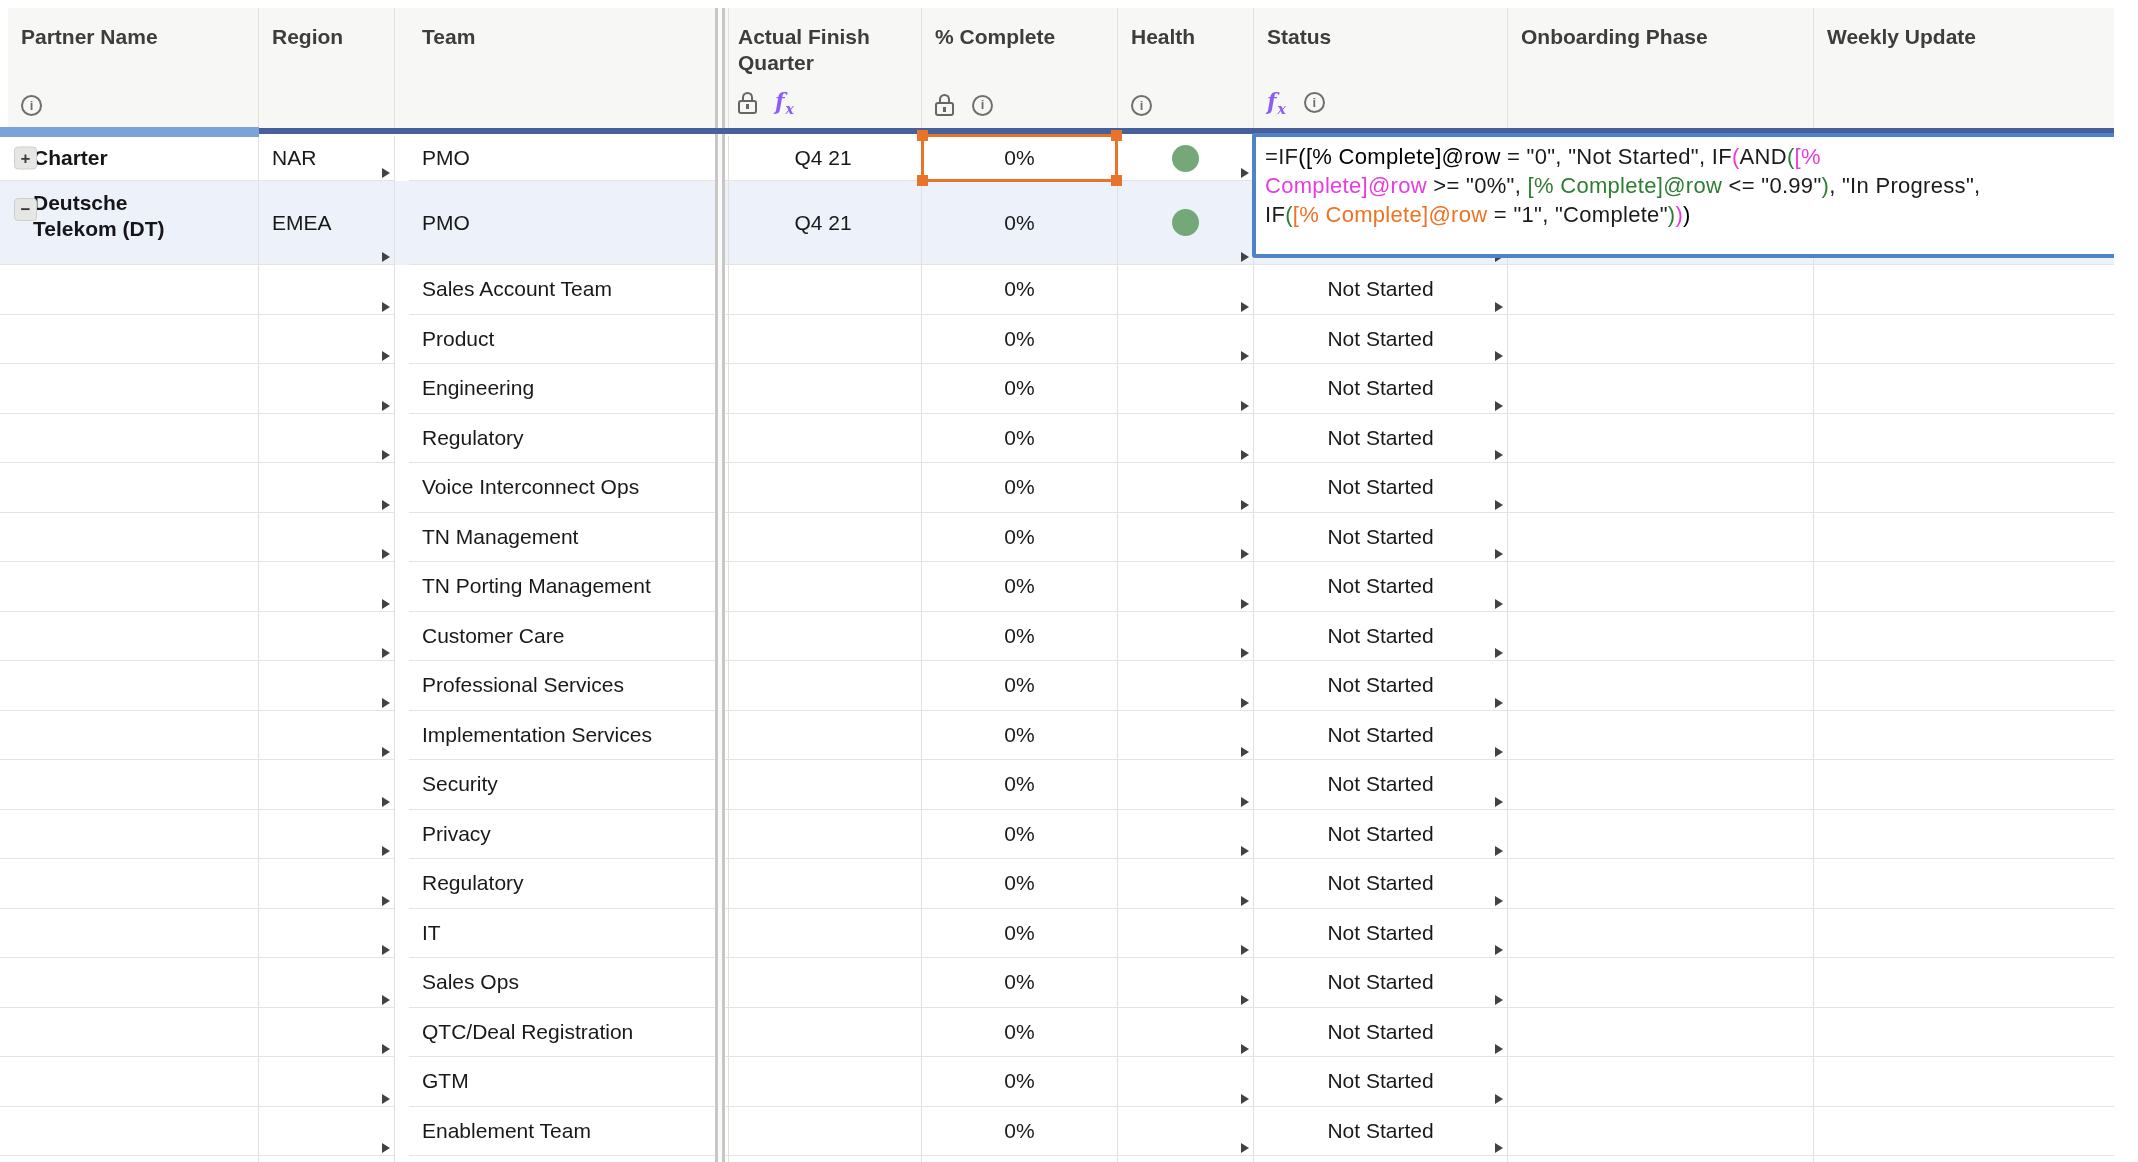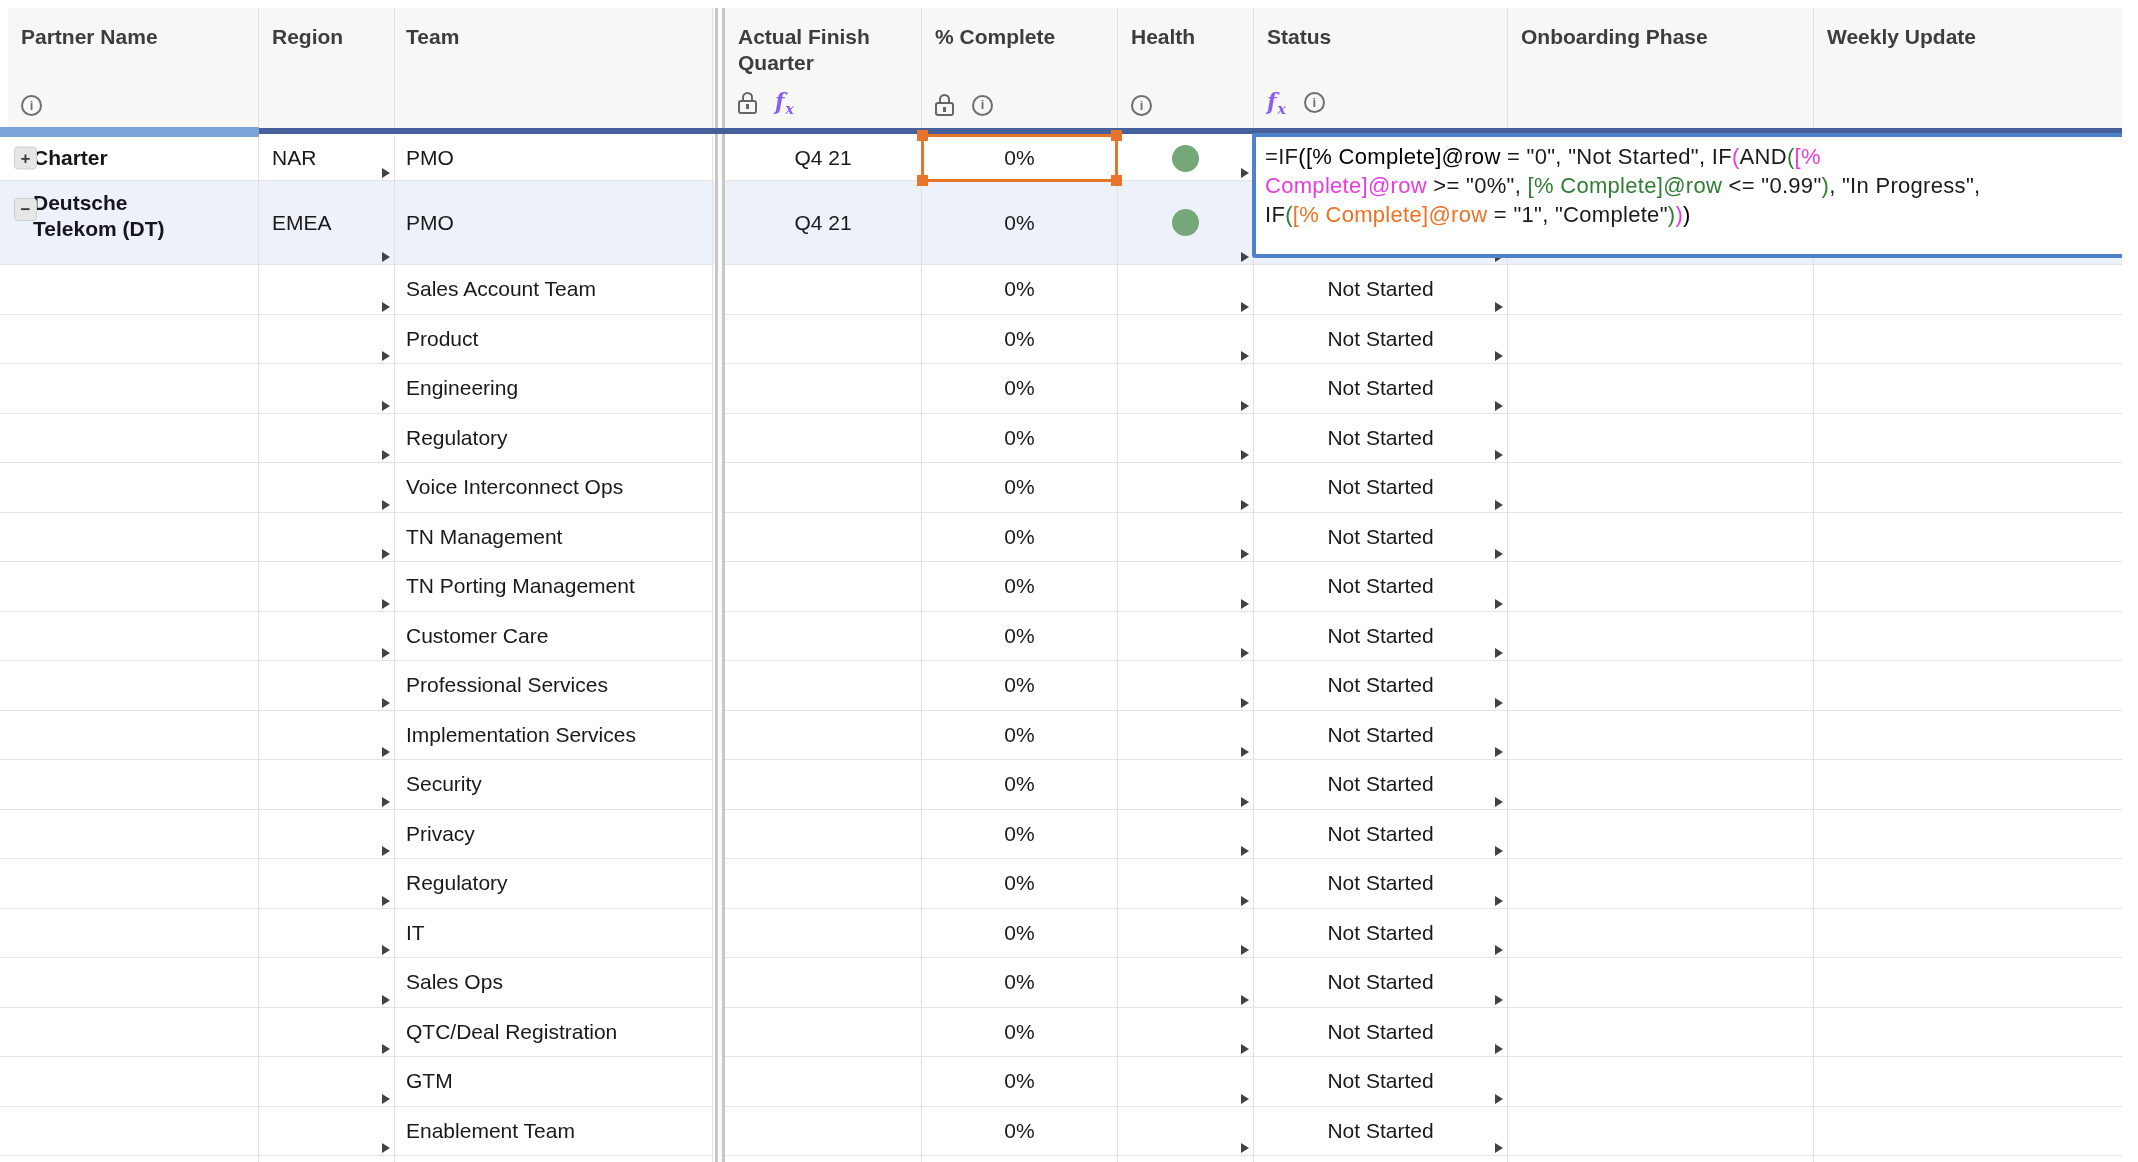--- a/index.html
+++ b/index.html
@@ -1,26 +1,26 @@
 <!DOCTYPE html>
 <html><head>
 <meta charset="utf-8">
 <style>
   html,body{margin:0;padding:0;background:#fff;}
   .sheet{position:relative;width:2114px;height:1162px;overflow:hidden;background:#fff;
-         font-family:"Liberation Sans",sans-serif;color:#191919;padding-left:8px;}
+         font-family:"Liberation Sans",sans-serif;color:#191919;}
   
   .header-bg{position:absolute;left:8px;top:8px;width:2130px;height:120px;background:#f7f7f5;}
   .hcell{position:absolute;top:8px;height:120px;box-sizing:border-box;border-right:1px solid #e1e1df;
          font-weight:bold;font-size:21px;color:#3d3d3d;padding:16px 10px 0 13px;line-height:26px;}
   .hicons{position:absolute;left:13px;bottom:12px;display:flex;gap:18px;align-items:center;}
   
   .c-partner{left:0;width:259px}
   .c-region{left:259px;width:136px}
-  .c-team{left:393px;width:320px}
+  .c-team{left:409px;width:320px}
   .c-afq{left:725px;width:197px}
   .c-pct{left:922px;width:196px}
   .c-health{left:1118px;width:136px}
   .c-status{left:1254px;width:254px}
   .c-onb{left:1508px;width:306px}
   .c-week{left:1814px;width:324px}
   .hcell.c-partner{left:8px;width:251px}
   
   .row{position:absolute;left:0;width:2138px;}
   .row-selected{background:#edf1f9;}

